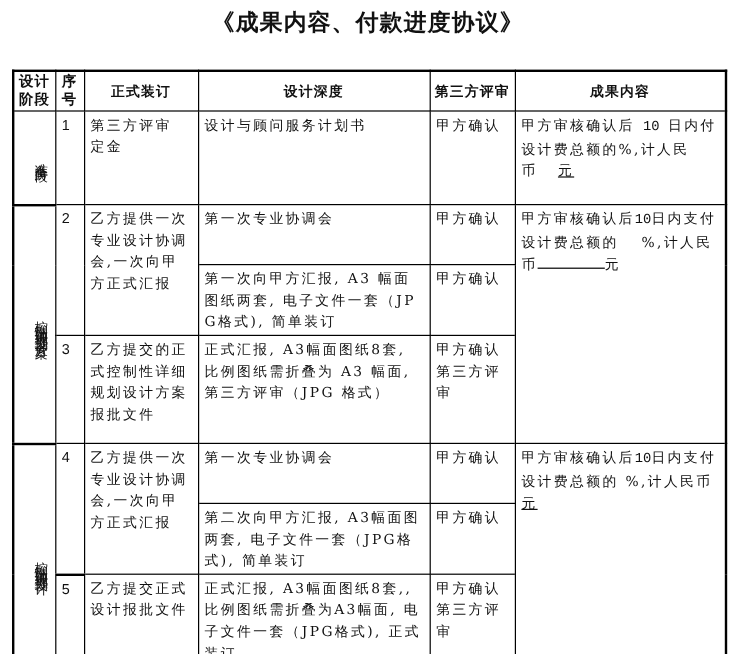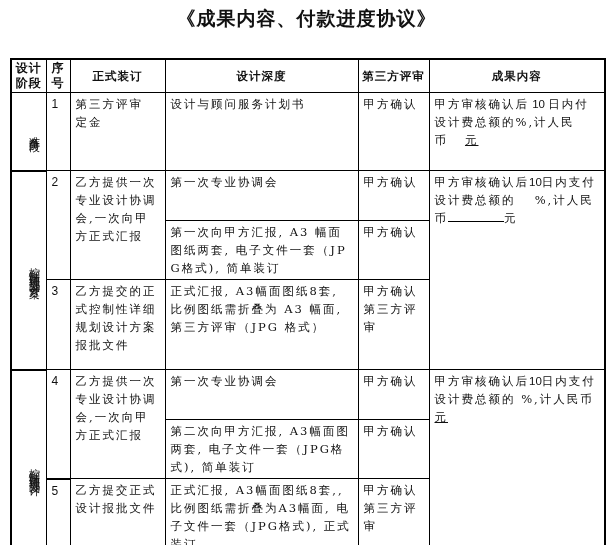--- a/index.html
+++ b/index.html
@@ -39,21 +39,21 @@
     text-align: center; vertical-align: middle;
     writing-mode: vertical-rl; text-orientation: upright;
     letter-spacing: 0; line-height: 14px; padding: 4px 0;
     font-size: 11px;
   }
   td.stage span { display: inline-block; }
   td.seq {
     font-family: "Liberation Sans", sans-serif; font-size: 12px;
     letter-spacing: 0; padding-left: 5px;
   }
-  .num { font-family: Liberation Sans, sans-serif; letter-spacing: 0; }
+  .num { font-family: Liberation Mono, monospace; letter-spacing: 0; }
   .uline { text-decoration: underline; }
   .blank-line {
     display: inline-block; width: 56px; border-bottom: 1px solid #000;
     height: 12px; vertical-align: baseline;
   }
   td.pay { padding: 2px 4px; letter-spacing: 2.5px; }
   .thick-top { border-top: 2px solid #000 !important; }
   .thick-bottom { border-bottom: 2px solid #000 !important; }
 </style>
 </head>

